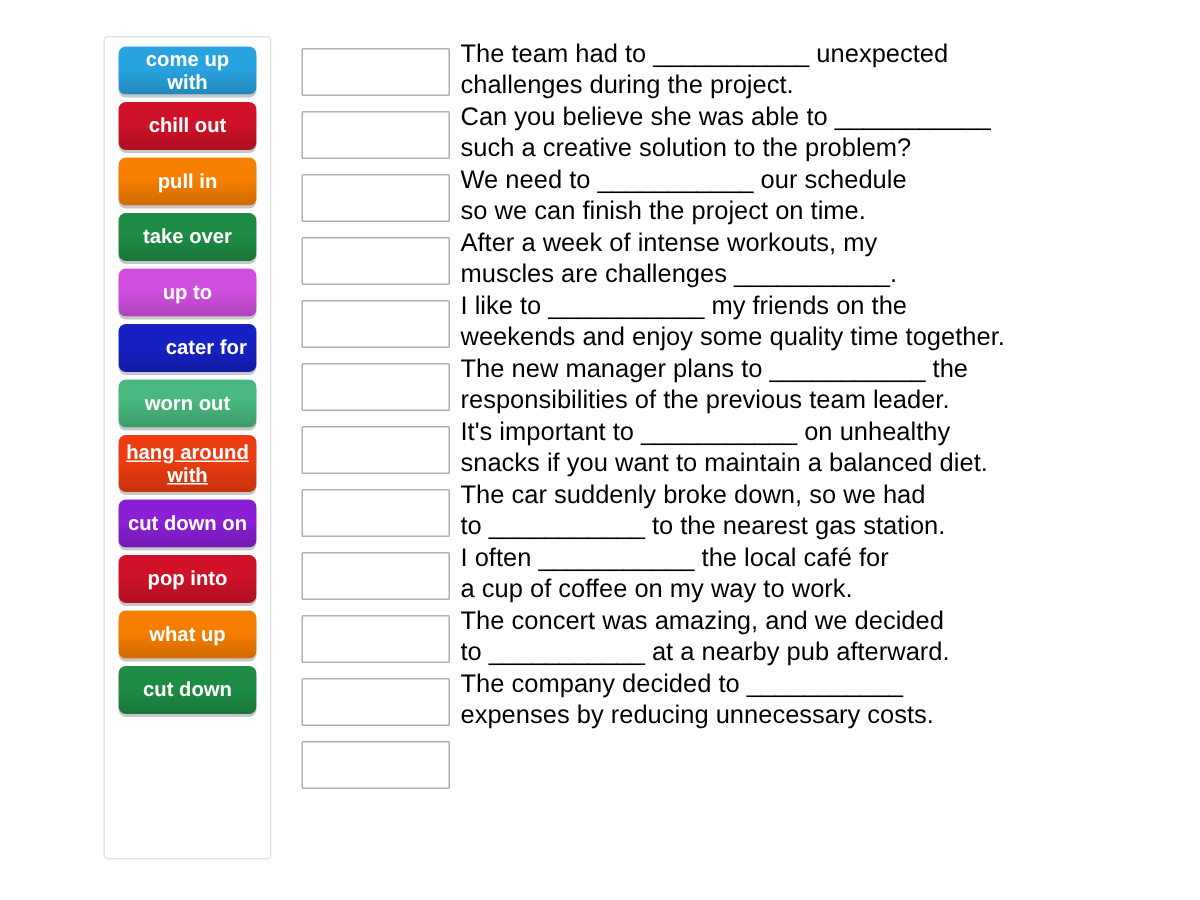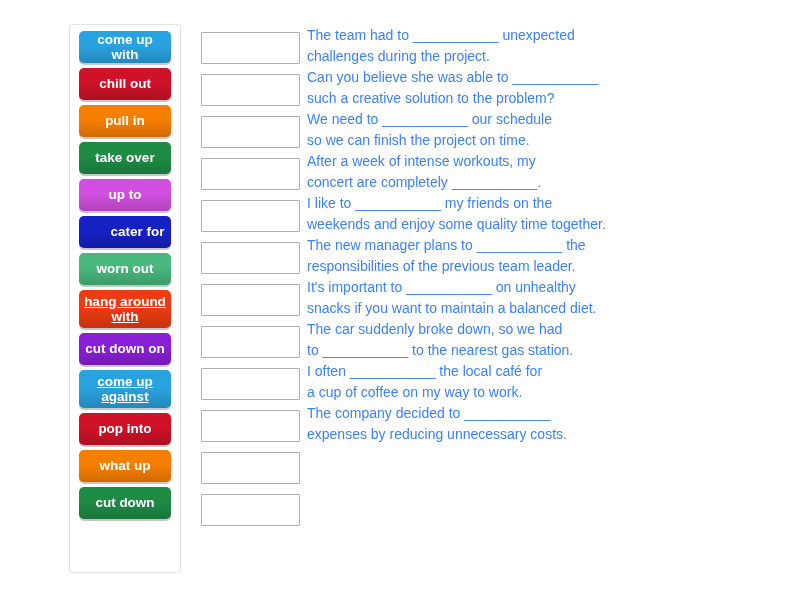--- a/index.html
+++ b/index.html
@@ -68,40 +68,39 @@
 
   
   #sentence-column {
     position: absolute;
     left: 307px;
     top: 25px;
     width: 470px;
   }
   .sentence {
     height: 42px;
-    font-size: 14px;
+    font-size: 17px;
     line-height: 21px;
-    color: #3b82f6;
+    color: #000000;
     white-space: pre-line;
   }
 </style>
 </head>
 <body>
 
 <div id="tile-tray">
     <div class="tile h1" style="background: linear-gradient(rgb(41, 163, 224) 0%, rgb(41, 163, 224) 45%, rgba(0, 0, 0, 0.16) 100%), rgb(41, 163, 224); background-blend-mode: normal;">come up with</div>
     <div class="tile h1" style="background: linear-gradient(rgb(207, 18, 40) 0%, rgb(207, 18, 40) 45%, rgba(0, 0, 0, 0.16) 100%), rgb(207, 18, 40); background-blend-mode: normal;">chill out</div>
     <div class="tile h1" style="background: linear-gradient(rgb(247, 127, 0) 0%, rgb(247, 127, 0) 45%, rgba(0, 0, 0, 0.16) 100%), rgb(247, 127, 0); background-blend-mode: normal;">pull in</div>
     <div class="tile h1" style="background: linear-gradient(rgb(30, 140, 69) 0%, rgb(30, 140, 69) 45%, rgba(0, 0, 0, 0.16) 100%), rgb(30, 140, 69); background-blend-mode: normal;">take over</div>
     <div class="tile h1" style="background: linear-gradient(rgb(209, 79, 224) 0%, rgb(209, 79, 224) 45%, rgba(0, 0, 0, 0.16) 100%), rgb(209, 79, 224); background-blend-mode: normal;">up to</div>
     <div class="tile h1" style="background: linear-gradient(rgb(22, 33, 196) 0%, rgb(22, 33, 196) 45%, rgba(0, 0, 0, 0.16) 100%), rgb(22, 33, 196); background-blend-mode: normal; padding-left: 28px;">cater for</div>
     <div class="tile h1" style="background: linear-gradient(rgb(72, 184, 126) 0%, rgb(72, 184, 126) 45%, rgba(0, 0, 0, 0.16) 100%), rgb(72, 184, 126); background-blend-mode: normal;">worn out</div>
     <div class="tile h2" style="background: linear-gradient(rgb(237, 60, 17) 0%, rgb(237, 60, 17) 45%, rgba(0, 0, 0, 0.16) 100%), rgb(237, 60, 17); background-blend-mode: normal;">hang around with</div>
     <div class="tile h1" style="background: linear-gradient(rgb(138, 31, 214) 0%, rgb(138, 31, 214) 45%, rgba(0, 0, 0, 0.16) 100%), rgb(138, 31, 214); background-blend-mode: normal;">cut down on</div>
-    <div class="tile h2" style="background: linear-gradient(rgb(41, 163, 224) 0%, rgb(41, 163, 224) 45%, rgba(0, 0, 0, 0.16) 100%), rgb(41, 163, 224); background-blend-mode: normal;">come up against</div>
     <div class="tile h1" style="background: linear-gradient(rgb(207, 18, 40) 0%, rgb(207, 18, 40) 45%, rgba(0, 0, 0, 0.16) 100%), rgb(207, 18, 40); background-blend-mode: normal;">pop into</div>
     <div class="tile h1" style="background: linear-gradient(rgb(247, 127, 0) 0%, rgb(247, 127, 0) 45%, rgba(0, 0, 0, 0.16) 100%), rgb(247, 127, 0); background-blend-mode: normal;">what up</div>
     <div class="tile h1" style="background: linear-gradient(rgb(30, 140, 69) 0%, rgb(30, 140, 69) 45%, rgba(0, 0, 0, 0.16) 100%), rgb(30, 140, 69); background-blend-mode: normal;">cut down</div>
   </div>
 
 <div id="dropzone-column">
     <div class="dropbox"></div>
     <div class="dropbox"></div>
     <div class="dropbox"></div>
     <div class="dropbox"></div>
@@ -116,26 +115,28 @@
   </div>
 
 <div id="sentence-column">
     <div class="sentence">The team had to ___________ unexpected
 challenges during the project.</div>
     <div class="sentence">Can you believe she was able to ___________
 such a creative solution to the problem?</div>
     <div class="sentence">We need to ___________ our schedule
 so we can finish the project on time.</div>
     <div class="sentence">After a week of intense workouts, my
-concert are completely ___________.</div>
+muscles are challenges ___________.</div>
     <div class="sentence">I like to ___________ my friends on the
 weekends and enjoy some quality time together.</div>
     <div class="sentence">The new manager plans to ___________ the
 responsibilities of the previous team leader.</div>
     <div class="sentence">It's important to ___________ on unhealthy
 snacks if you want to maintain a balanced diet.</div>
     <div class="sentence">The car suddenly broke down, so we had
 to ___________ to the nearest gas station.</div>
     <div class="sentence">I often ___________ the local café for
 a cup of coffee on my way to work.</div>
+    <div class="sentence">The concert was amazing, and we decided
+to ___________ at a nearby pub afterward.</div>
     <div class="sentence">The company decided to ___________
 expenses by reducing unnecessary costs.</div>
   </div>
 
 </body></html>

